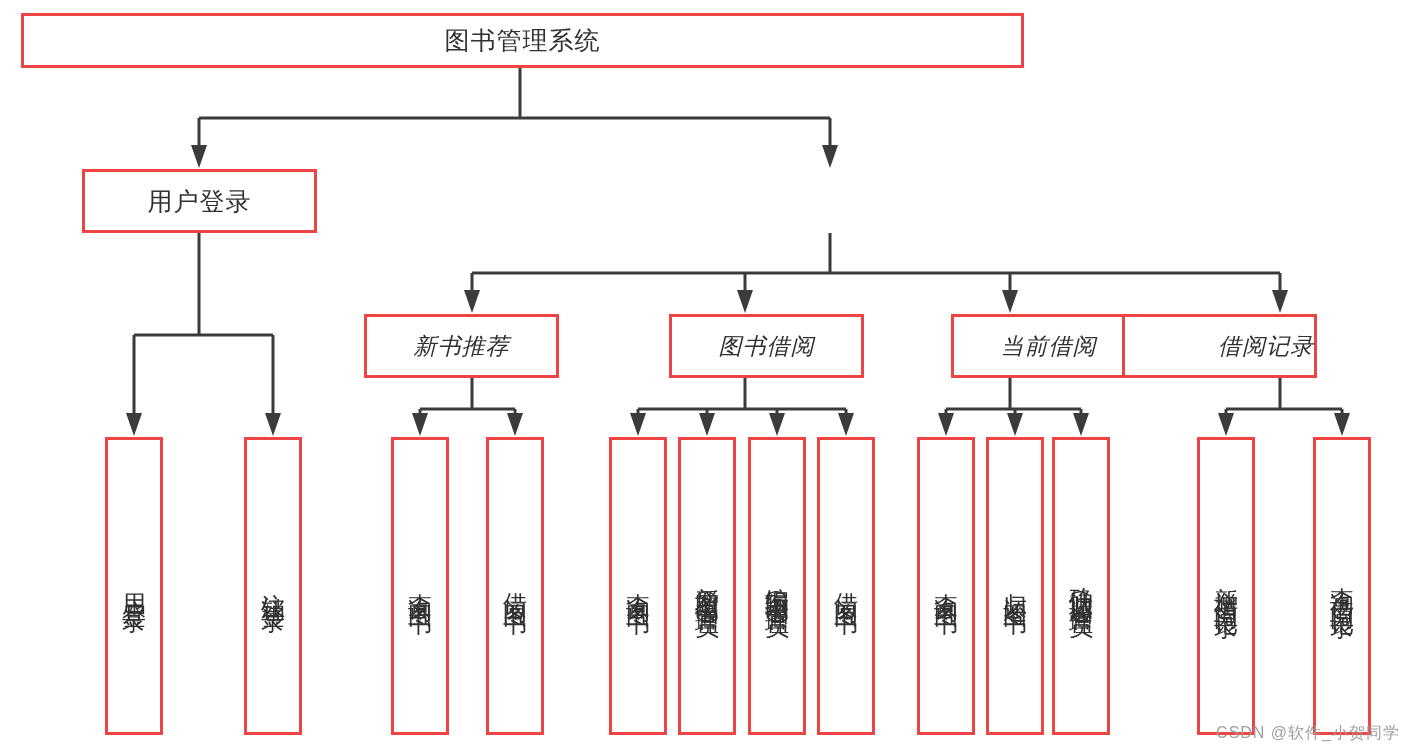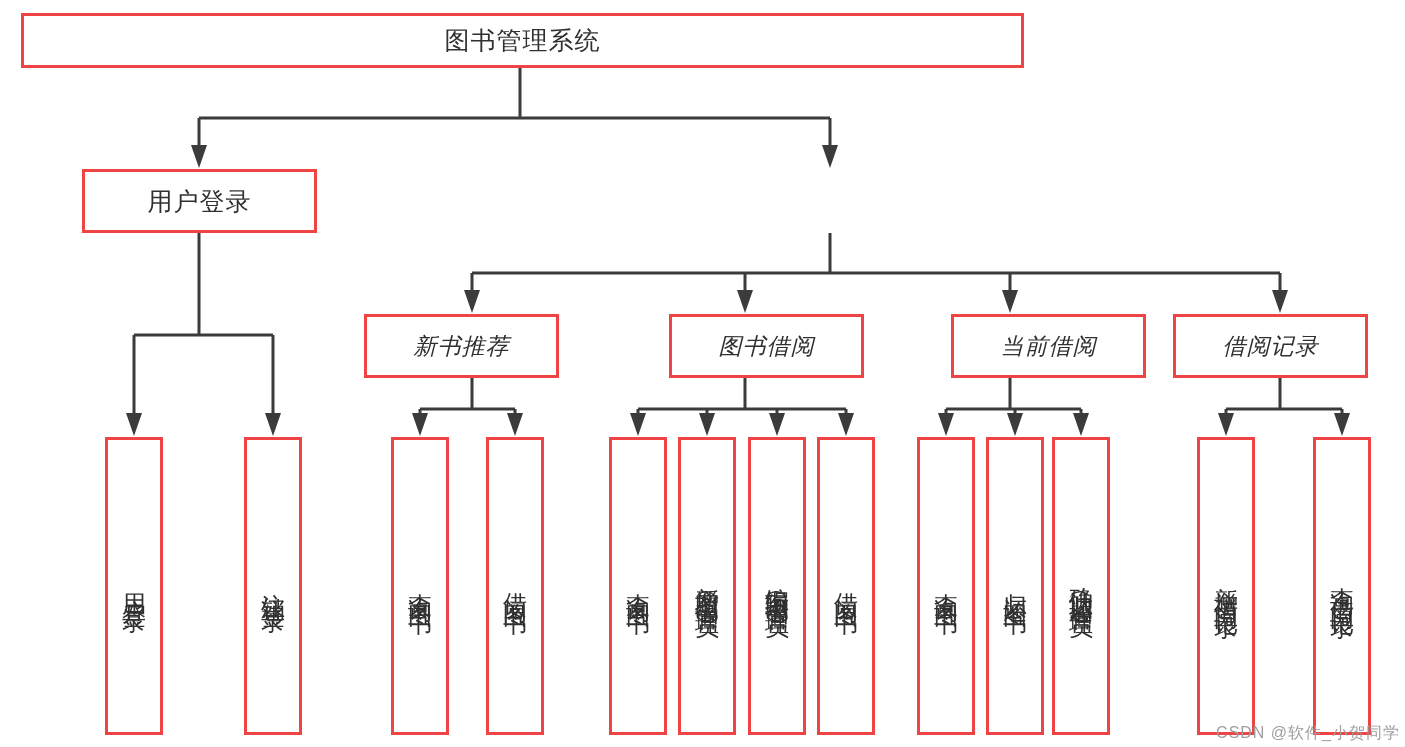--- a/index.html
+++ b/index.html
@@ -109,21 +109,21 @@
 
   <div class="node node-l2" style="left:364px;">
     <span>新书推荐</span>
   </div>
   <div class="node node-l2" style="left:653px;margin-left:16px;">
     <span>图书借阅</span>
   </div>
   <div class="node node-l2" style="left:903px;margin-left:48px;">
     <span>当前借阅</span>
   </div>
-  <div class="node node-l2" style="left:1173px;">
+  <div class="node node-l2" style="left:1122px;justify-content:flex-end;">
     <span>借阅记录</span>
   </div>
 
   <div class="node node-leaf" style="left:105px;">
     <span class="vtext">用户登录</span>
   </div>
   <div class="node node-leaf" style="left:244px;">
     <span class="vtext">注销登录</span>
   </div>
 

